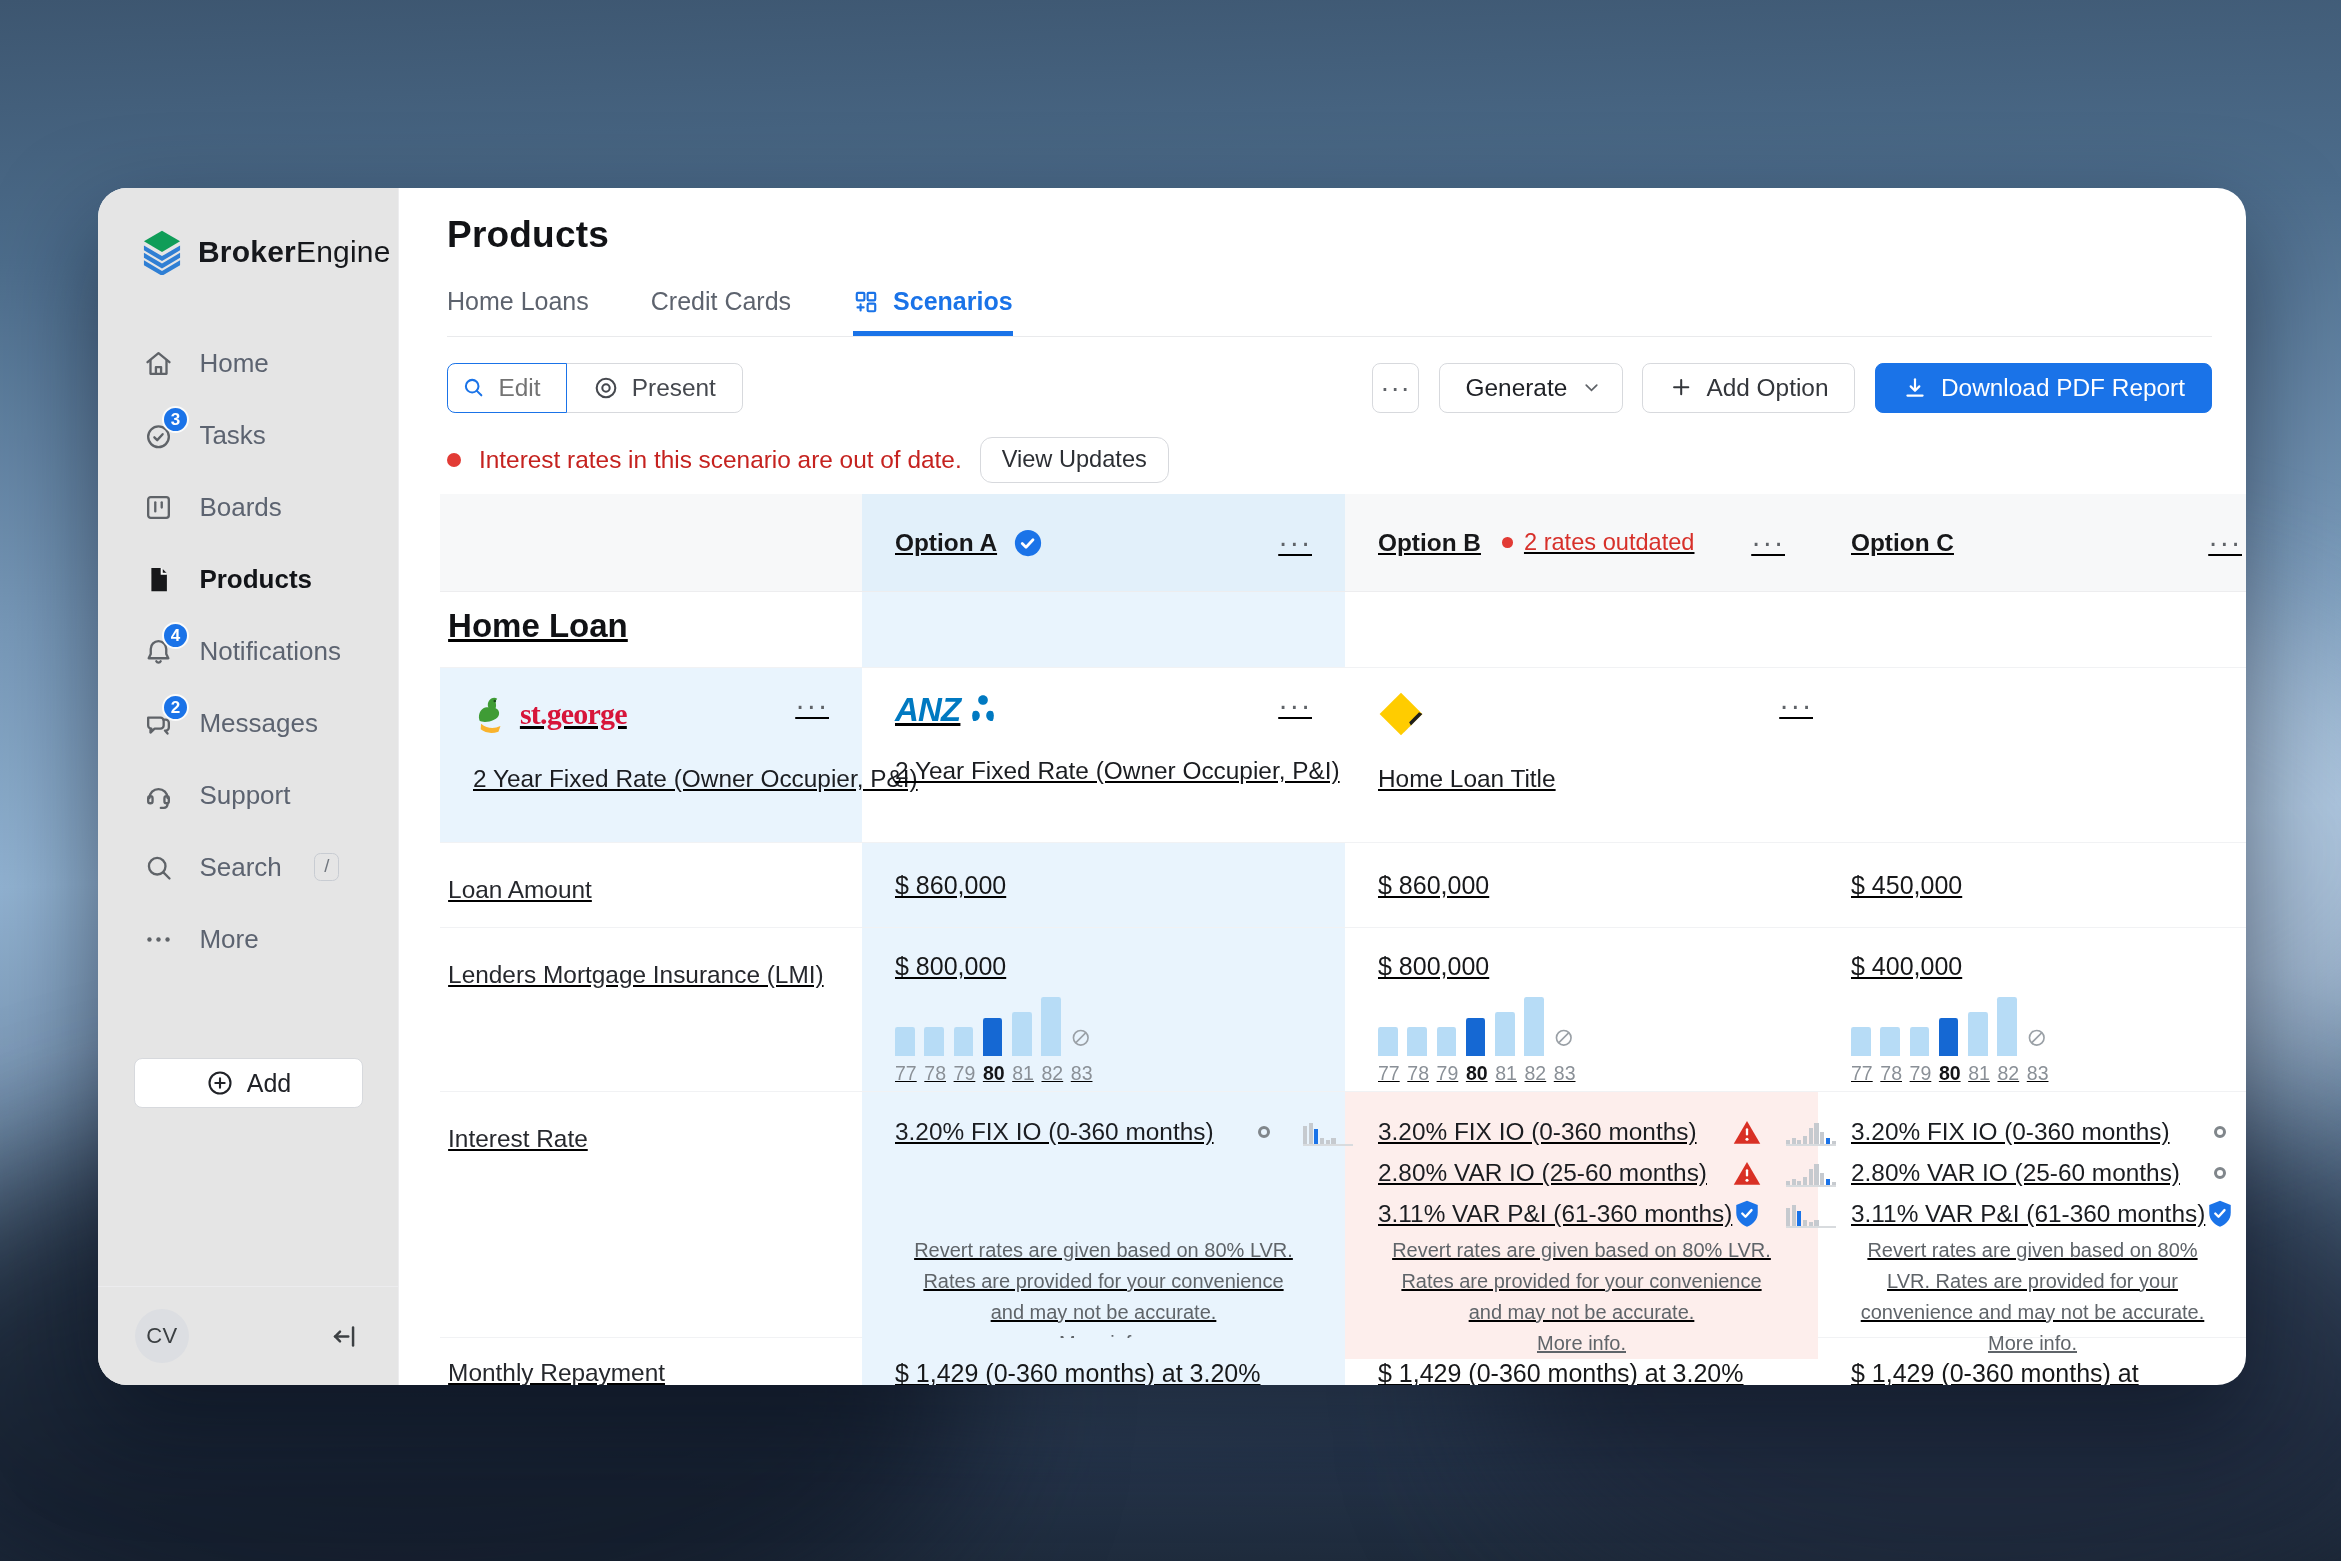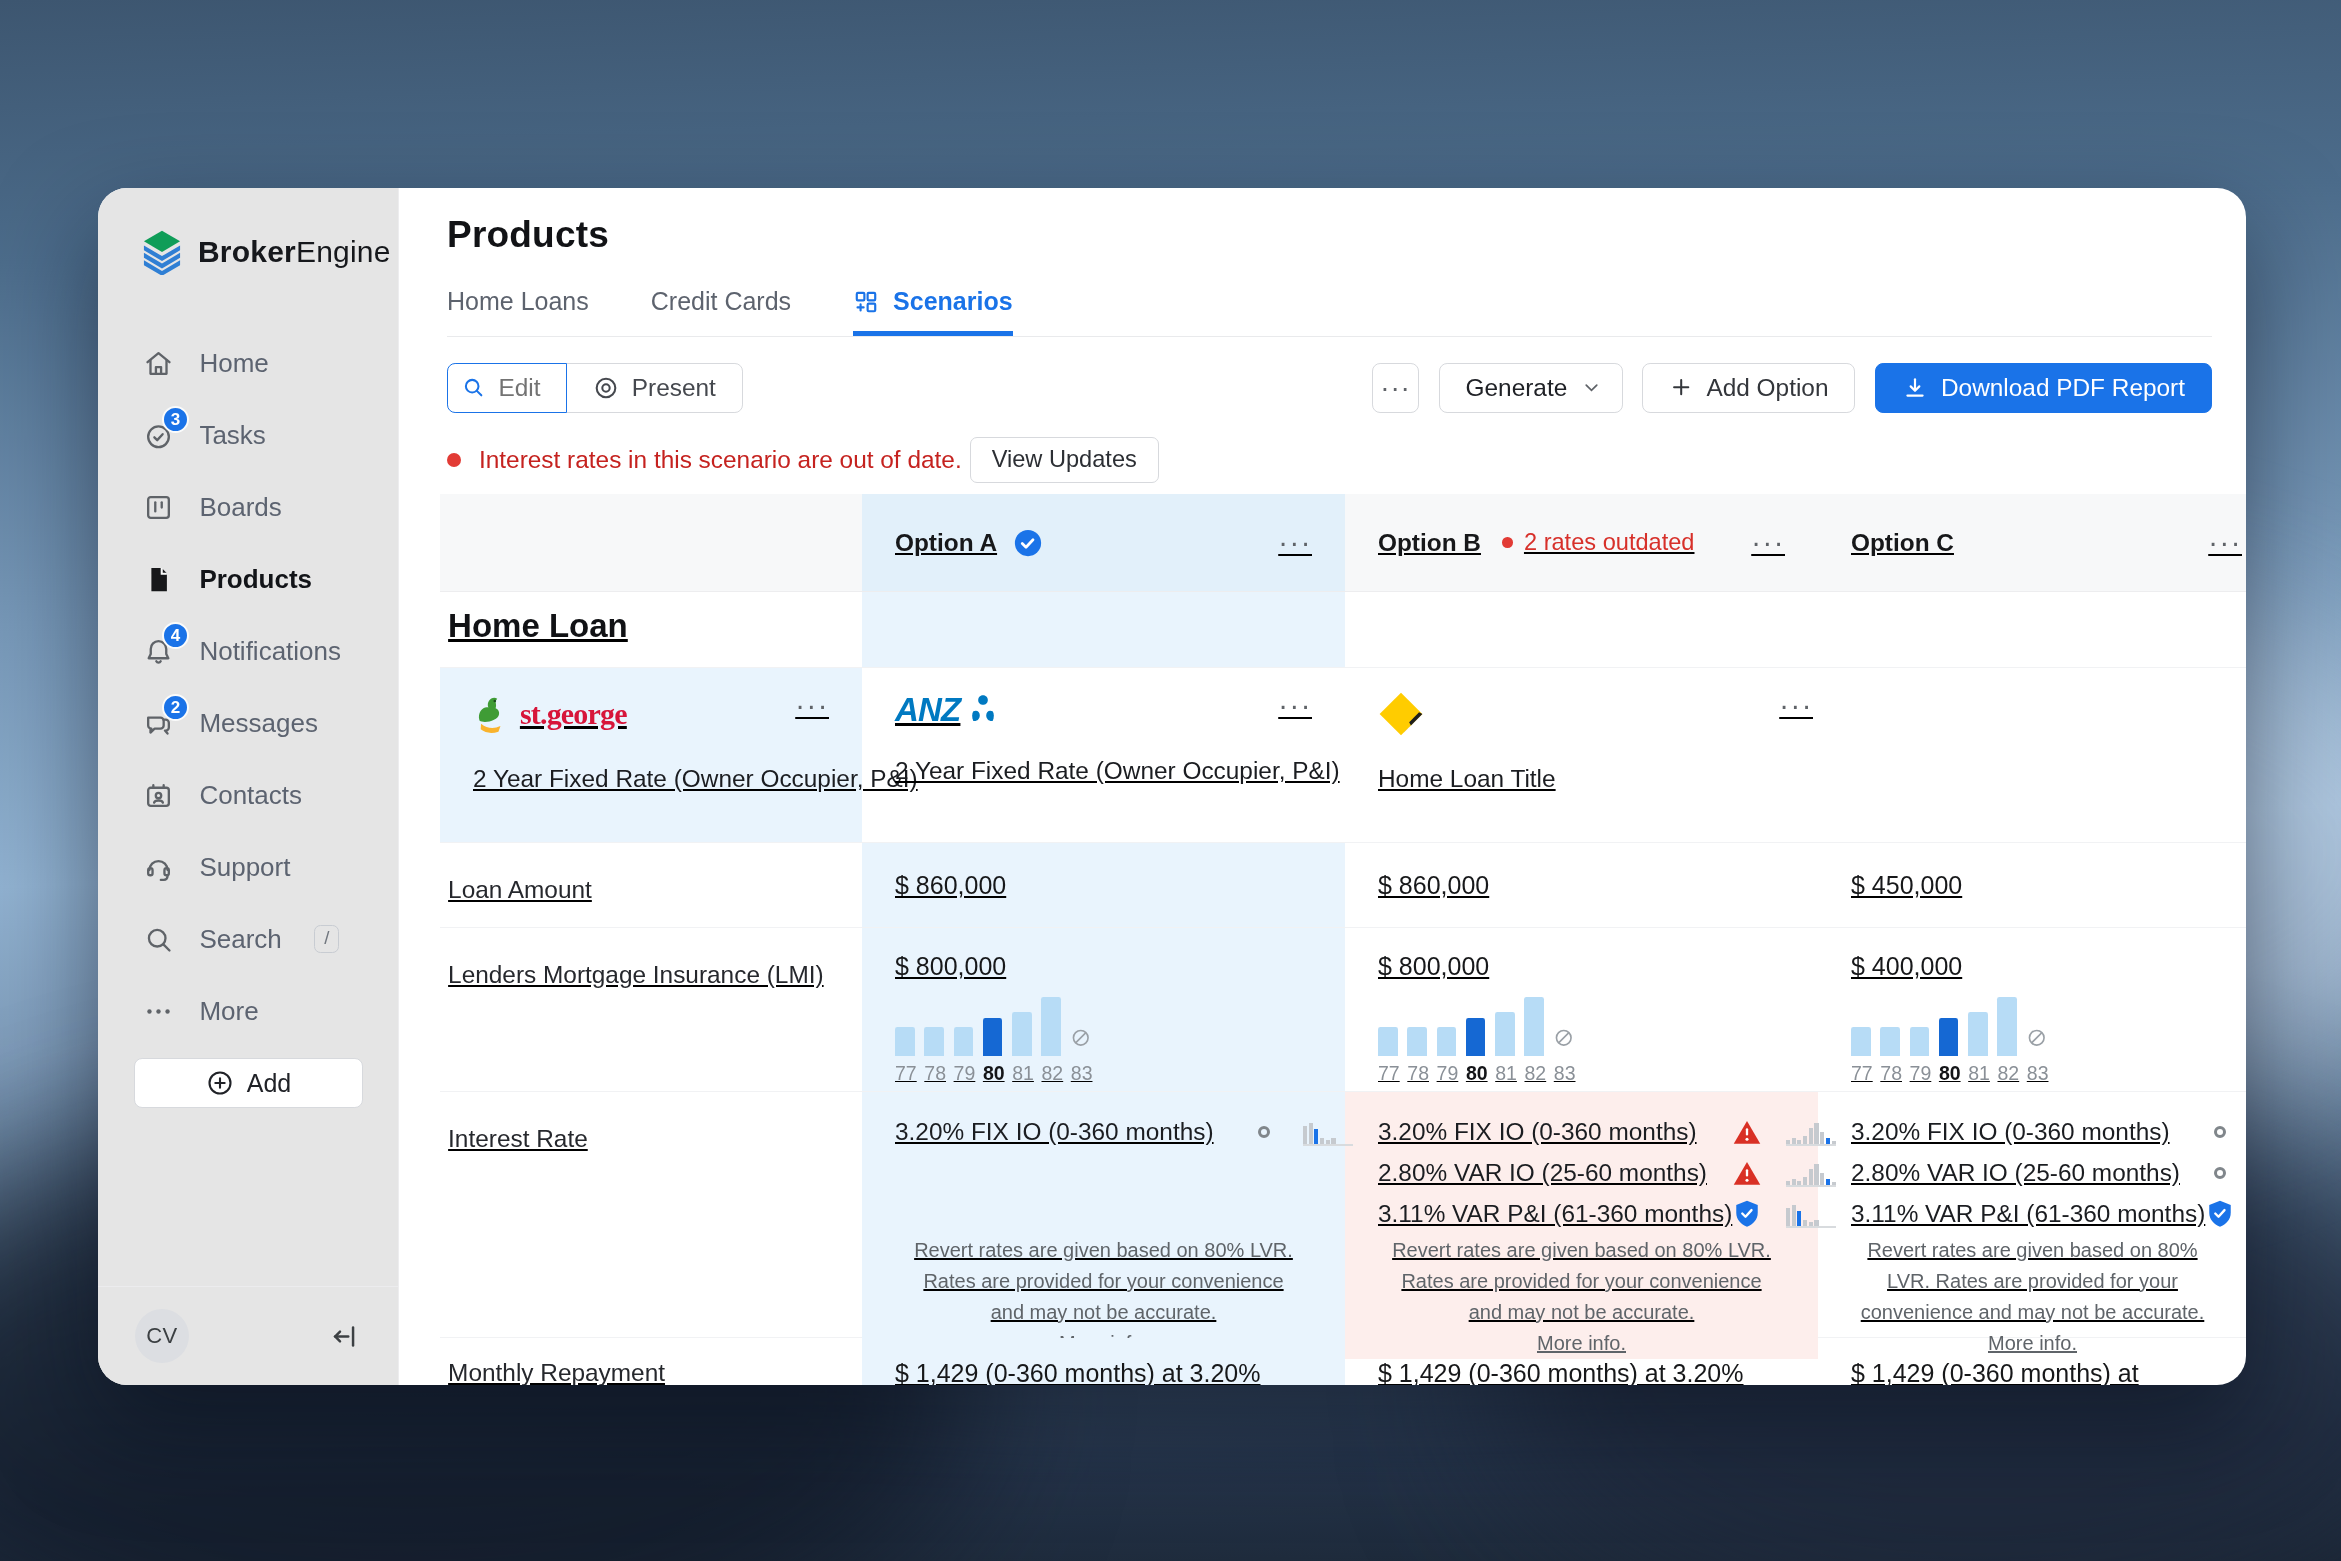--- a/index.html
+++ b/index.html
@@ -50,21 +50,21 @@
   .btn.edit { color:#737373; border-color:#1a73e8; border-radius:8.1px 0 0 8.1px; position:relative; z-index:2;padding-left:13px; }
   .btn.present { border-radius:0 8.1px 8.1px 0; margin-left:-1.6px; color:#45484e; }
   .toolbar-right { margin-left:auto; display:flex; align-items:center; gap:19.5px; }
   .select { width:312px; justify-content:space-between; color:#202227; }
   .btn-dots { width:47px; padding:0; justify-content:center; font-size:28px; color:#5f6368; letter-spacing:0.8px; }
   .generate { width:184px; justify-content:space-between; color:#202227; }
   .btn-primary { background:#1a73e8; border-color:#1a73e8; color:#fff; font-weight:400; }
   .alert-row { display:flex; align-items:center; margin-top:24.4px; }
   .alert-dot { width:14px; height:14px; border-radius:50%; background:#e23b35; margin-right:18px; flex:none; }
   .alert-text { font-size:24.4px; color:#c5221f; }
-  .btn-view { height:46px; margin-left:8px; padding:0 21px; border:1.6px solid #d7d9dd; border-radius:7px;
+  .btn-view { height:46px; margin-left:18px; padding:0 21px; border:1.6px solid #d7d9dd; border-radius:12px;
     background:#fff; font-size:23.6px; color:#2c2f34; cursor:pointer; }
 
   
   .table { position:absolute; left:41px; top:306px; width:1807px;text-decoration:underline; }
   .trow { display:grid; grid-template-columns:422px 483px 473px 429px; border-bottom:1.6px solid #f1f2f4; }
   .c { padding:0 33px; min-width:0; }
   .c.lab { padding-left:8.1px; }
   .col-a { background:#e9f4fd; }
   .trow.header { height:98px; background:#f7f8f9; border-bottom:1.6px solid #ededef; }
   .trow.header .c { display:flex; align-items:center; }
@@ -199,31 +199,20 @@
         </div>
         <div class="nav-item">
           <span class="icon-wrap">
             <svg viewBox="0 0 24 24" fill="none" stroke="#5f6368" stroke-width="1.8" stroke-linecap="round" stroke-linejoin="round">
                 <path d="M4 7.5h9.5a2.5 2.5 0 0 1 2.5 2.5v3.5a2.5 2.5 0 0 1-2.5 2.5H9l-3.2 3v-3H6.5A2.5 2.5 0 0 1 4 13.5z"></path>
                 <path d="M16 9h1.5A2.5 2.5 0 0 1 20 11.5V15a2.5 2.5 0 0 1-2.5 2.5H17l2 2.3"></path>
               </svg>
             <span class="badge">2</span>
           </span>
           <span class="nav-label">Messages</span>
-        </div>
-        <div class="nav-item">
-          <span class="icon-wrap">
-            <svg viewBox="0 0 24 24" fill="none" stroke="#5f6368" stroke-width="1.8" stroke-linecap="round" stroke-linejoin="round">
-                <rect x="4" y="6" width="16" height="14" rx="2"></rect>
-                <circle cx="12" cy="12" r="2.1"></circle>
-                <path d="M8.6 17.5c.6-2.2 6.2-2.2 6.8 0"></path>
-                <path d="M8 6V4M16 6V4"></path>
-              </svg>
-          </span>
-          <span class="nav-label">Contacts</span>
         </div>
         <div class="nav-item">
           <span class="icon-wrap">
             <svg viewBox="0 0 24 24" fill="none" stroke="#5f6368" stroke-width="1.8" stroke-linecap="round" stroke-linejoin="round">
                 <path d="M5 14a7 7 0 0 1 14 0"></path>
                 <rect x="4" y="12.5" width="3.4" height="5.5" rx="1.6"></rect>
                 <rect x="16.6" y="12.5" width="3.4" height="5.5" rx="1.6"></rect>
                 <path d="M19 18v.8a2.8 2.8 0 0 1-2.8 2.8H13.8"></path>
               </svg>
           </span>

